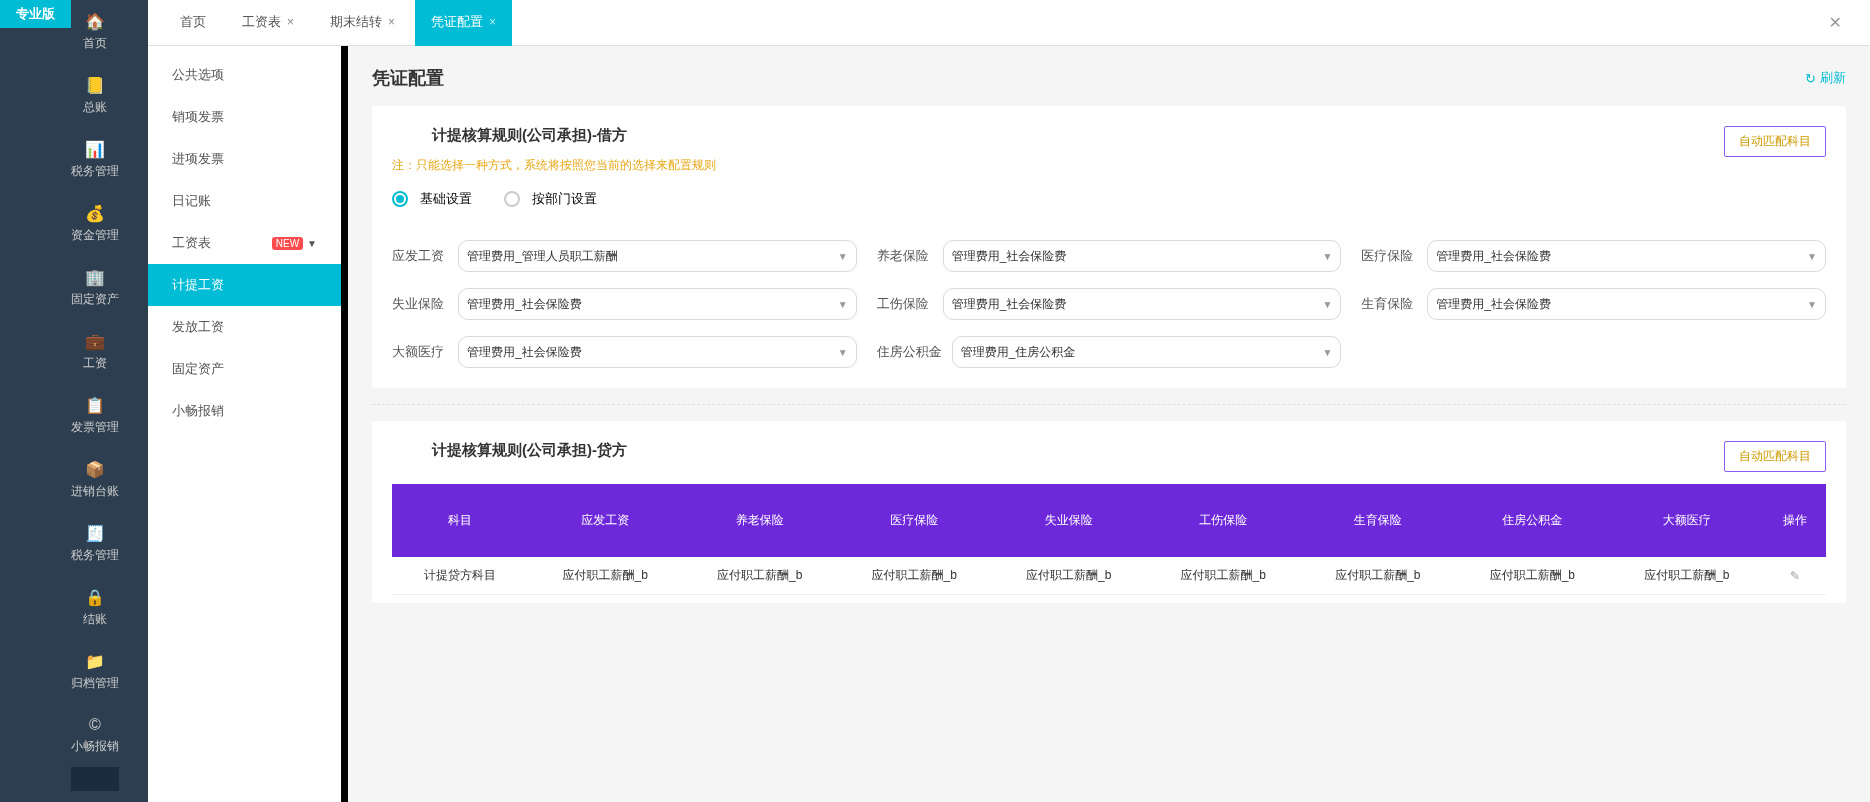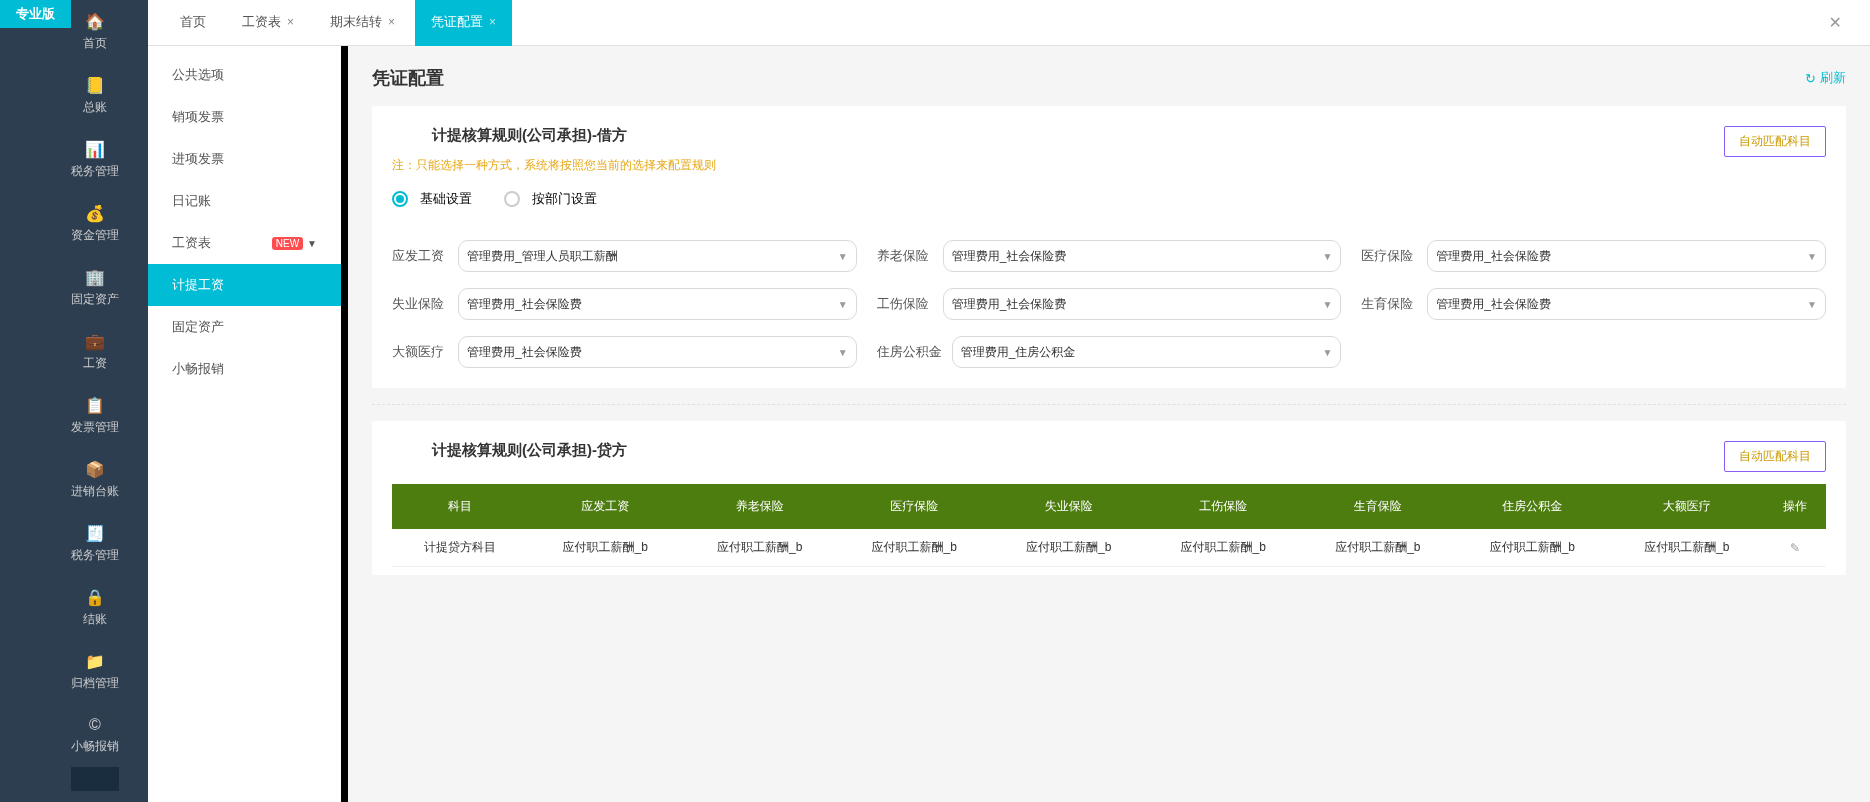--- a/index.html
+++ b/index.html
@@ -60,21 +60,21 @@
     .form-select-text { overflow: hidden; text-overflow: ellipsis; white-space: nowrap; max-width: 180px; }
     .form-select-arrow { font-size: 10px; color: #999; flex-shrink: 0; }
 
     
     .auto-match-btn { border: 1px solid #8b5cf6; color: #cc9900; background: white; padding: 6px 14px; border-radius: 2px; cursor: pointer; font-size: 12px; white-space: nowrap; }
 
     .section-header { display: flex; align-items: flex-start; justify-content: space-between; margin-bottom: 12px; }
 
     
     .data-table { width: 100%; border-collapse: collapse; margin-top: 8px; }
-    .data-table th { background: #4d7c0f; color: white; padding: 14px 8px; text-align: center; font-size: 12px; font-weight: normal; border: none; }
+    .data-table th { background: #6d28d9; color: white; padding: 28px 8px; text-align: center; font-size: 12px; font-weight: normal; border: none; }
     .data-table td { padding: 10px 8px; text-align: center; font-size: 12px; border-bottom: 1px solid #f0f0f0; color: #333; }
     .data-table tr:nth-child(even) td { background: #fafafa; }
 
     
     .divider { border: none; border-top: 1px dashed #e0e0e0; margin: 16px 0; }
 
     
     .page-content::-webkit-scrollbar { width: 6px; }
     .page-content::-webkit-scrollbar-thumb { background: #ccc; border-radius: 3px; }
   </style>
@@ -177,20 +177,23 @@
           </div>
           <div class="left-nav-item">
             <span>工资表</span>
             <span style="display:flex;gap:4px;align-items:center;">
               <span class="new-badge">NEW</span>
               <span class="arrow">▼</span>
             </span>
           </div>
           <div class="left-nav-item active">
             <span>计提工资</span>
+          </div>
+          <div class="left-nav-item">
+            <span>发放工资</span>
           </div>
           <div class="left-nav-item">
             <span>固定资产</span>
           </div>
           <div class="left-nav-item">
             <span>小畅报销</span>
           </div>
         </div>
     </div>
 

